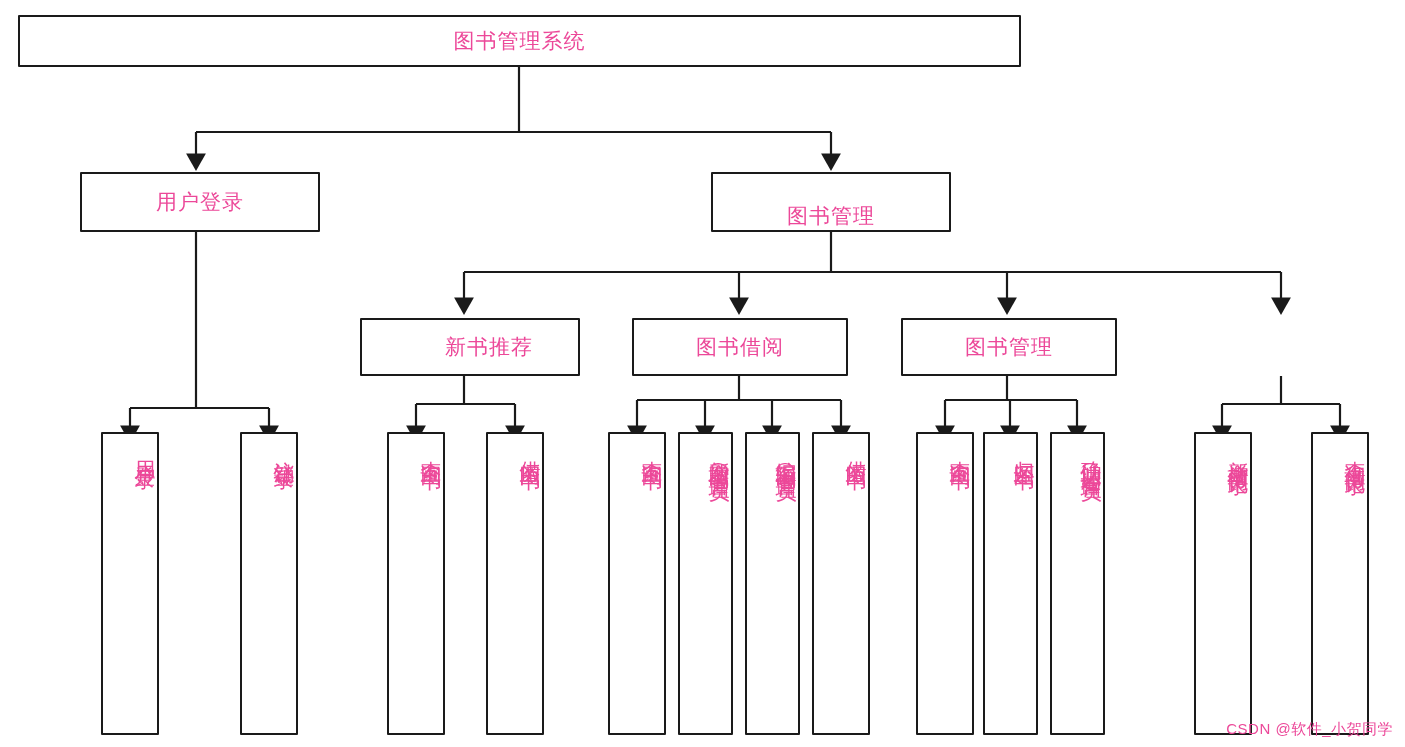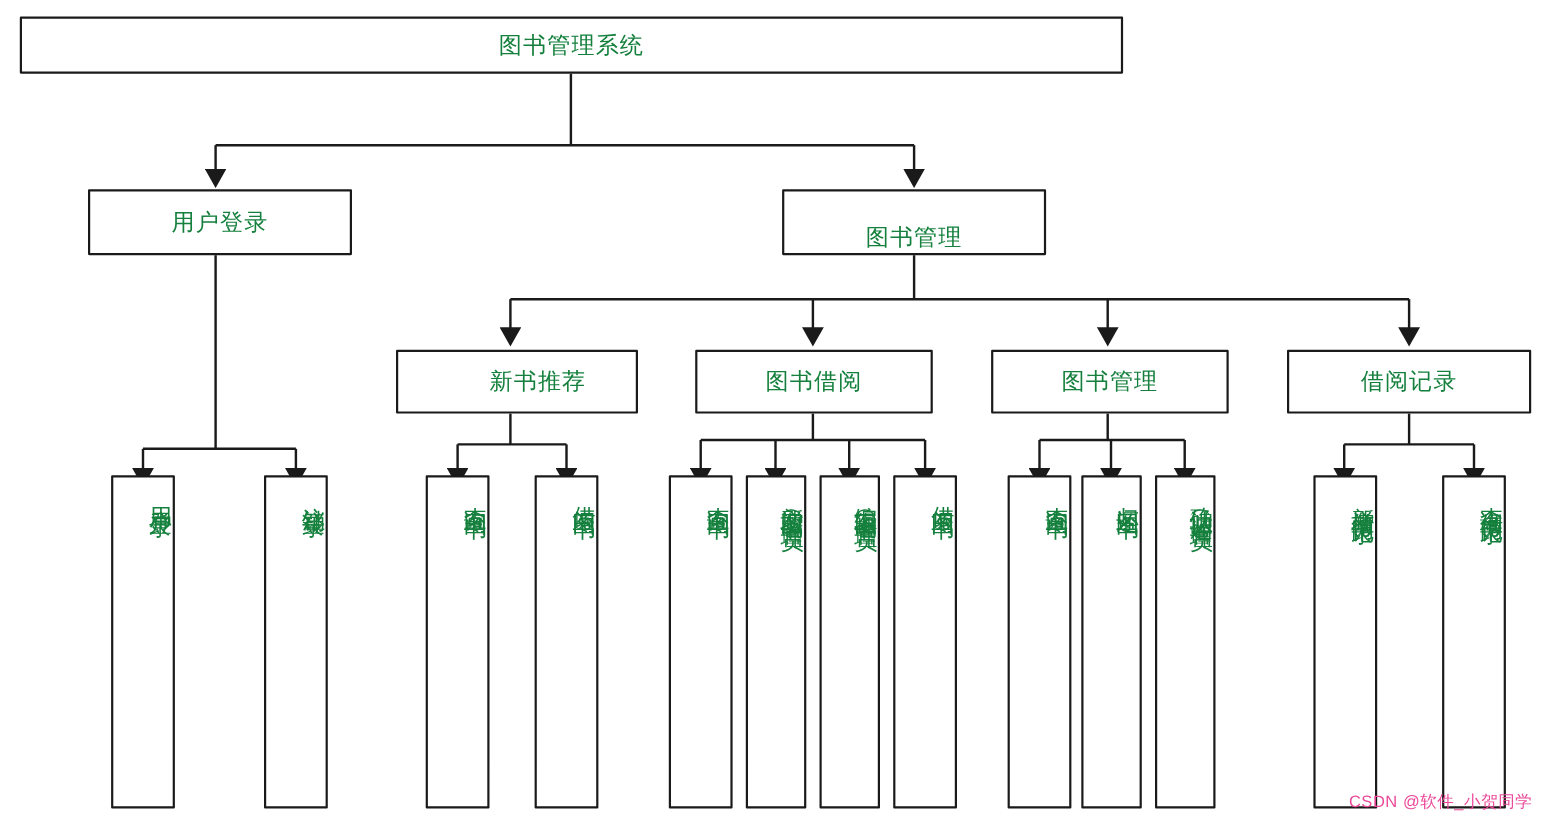--- a/index.html
+++ b/index.html
@@ -28,21 +28,21 @@
   }
   .node {
     position: absolute;
     box-sizing: border-box;
     border: 2px solid #1a1a1a;
     background: #ffffff;
     display: flex;
     align-items: center;
     justify-content: center;
     text-align: center;
-    color: #15803d;
+    color: #ec4899;
     border-radius: 1px;
   }
   .node.h {
     
     font-size: 21px;
     letter-spacing: 1px;
     padding: 0 6px;
   }
   .node.v {
     
@@ -141,23 +141,20 @@
   </div>
 
   <div class="node h" style="left:632px; top:318px; width:216px; height:58px;">
     <span>图书借阅</span>
   </div>
 
   <div class="node h" style="left:901px; top:318px; width:216px; height:58px;">
     <span>图书管理</span>
   </div>
 
-  <div class="node h" style="left:1170px; top:318px; width:222px; height:58px;">
-    <span>借阅记录</span>
-  </div>
 
   <div class="node v" style="left:101px; top:432px; width:58px; height:303px;">
     <span>用户登录</span>
   </div>
 
   <div class="node v" style="left:240px; top:432px; width:58px; height:303px;">
     <span>注销登录</span>
   </div>
 
   <div class="node v" style="left:387px; top:432px; width:58px; height:303px;">

